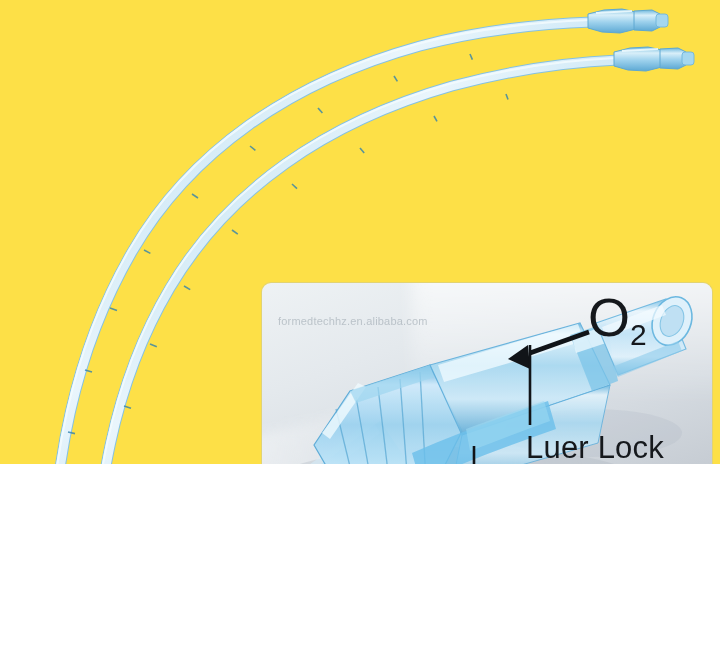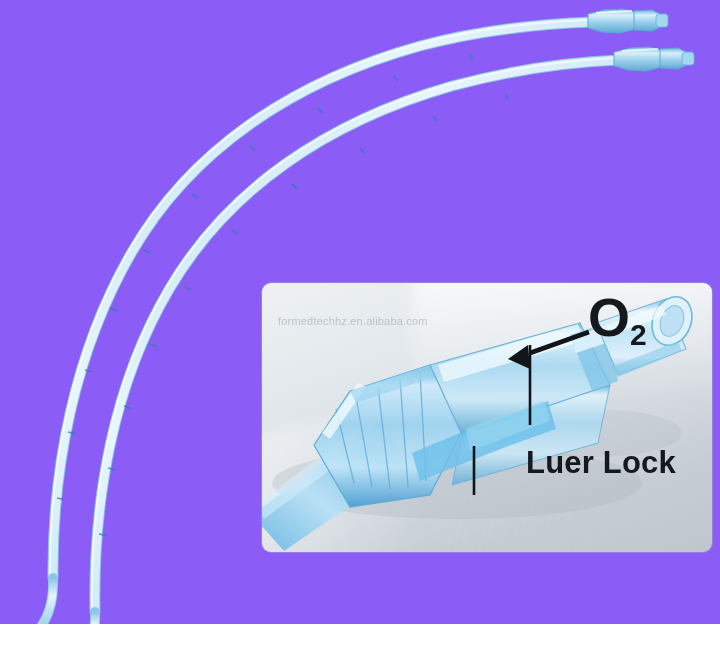--- a/index.html
+++ b/index.html
@@ -2,21 +2,21 @@
 <html><head>
 <meta charset="utf-8">
 <style>
   html,body{margin:0;padding:0;}
   body{
     width:720px;height:658px;
     background:#ffffff;
     font-family:"Liberation Sans", sans-serif;
     overflow:hidden;
   }
-  #stage{position:relative;width:720px;height:624px;background:#8b5cf6;overflow:hidden;}
+  #stage{position:relative;width:720px;height:464px;background:#fde047;overflow:hidden;}
 
   
   #product-photo{position:absolute;inset:0;}
 
   .tube-svg{position:absolute;left:0;top:0;width:720px;height:658px;}
 
   
   #inset-photo{
     position:absolute;
     left:262px;top:283px;
@@ -49,34 +49,33 @@
   }
 
   .inset-svg{position:absolute;left:0;top:0;width:450px;height:269px;}
 
   
   .callout{
     position:absolute;
     color:#15181c;
     font-family:"Liberation Sans", sans-serif;
     white-space:nowrap;
-    font-weight:700;
+    font-weight:400;
   }
   #label-o2{
     left:588px;top:290px;
     font-size:54px;
     line-height:1;
     letter-spacing:-1px;
   }
   #label-o2 .sub{font-size:30px;vertical-align:baseline;position:relative;top:9px;left:1px;}
   #label-luer{
     left:526px;top:430px;
     font-size:31px;
     letter-spacing:.2px;
-    margin-top:15px;
   }
   #label-15mm{
     left:466px;top:498px;
     font-size:31px;
     letter-spacing:.2px;
   }
 </style>
 </head>
 <body>
 

